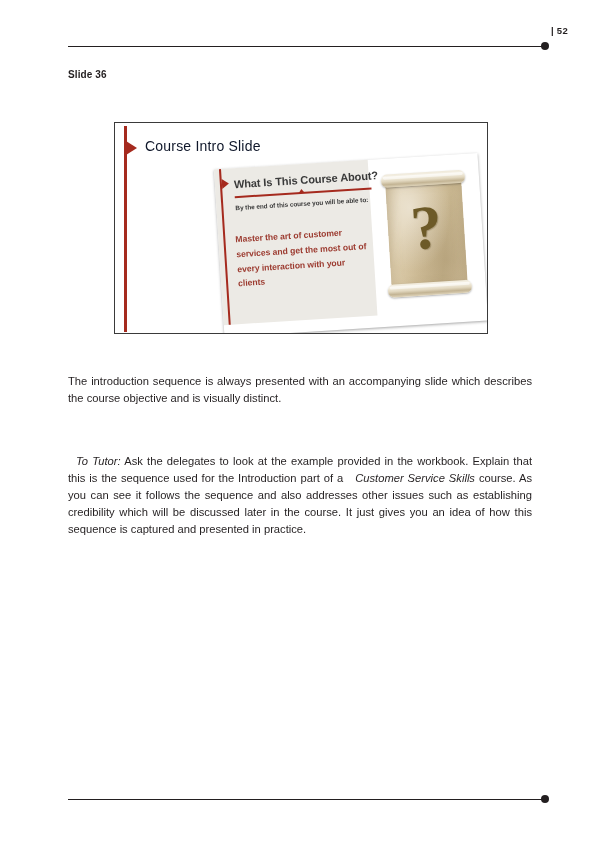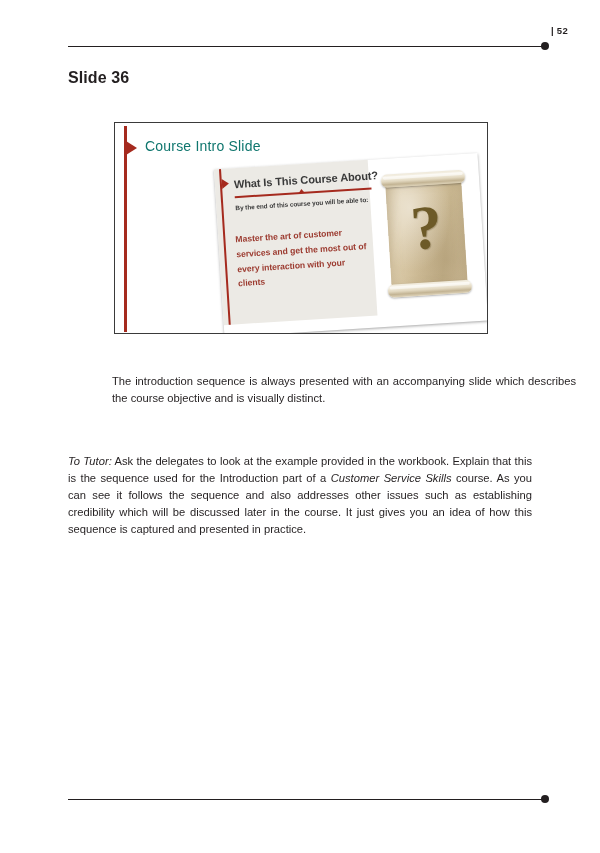--- a/index.html
+++ b/index.html
@@ -57,21 +57,21 @@
     height: 8px;
     border-radius: 50%;
     background: #231f20;
   }
 
   
   .slide-label {
     position: absolute;
     left: 68px;
     top: 69px;
-    font-size: 16px;
+    font-size: 10px;
     font-weight: bold;
     color: #231f20;
     letter-spacing: 0.1px;
   }
 
   
   .slide-frame {
     position: absolute;
     left: 114px;
     top: 122px;
@@ -102,21 +102,21 @@
     border-bottom: 7.5px solid transparent;
     border-left: 11px solid #a52a1e;
   }
 
   .slide-title {
     position: absolute;
     left: 30px;
     top: 15px;
     font-size: 14px;
     font-weight: 400;
-    color: #0f766e;
+    color: #0f172a;
     letter-spacing: 0.2px;
   }
 
   
   .inner-card-wrap {
     position: absolute;
     left: 104px;
     top: 38px;
     width: 264px;
     height: 168px;
@@ -263,32 +263,33 @@
   
   .body-text {
     position: absolute;
     left: 68px;
     width: 464px;
     font-size: 11.2px;
     line-height: 1.52;
     color: #231f20;
     text-align: justify;
   }
-  .para-1 { top: 373px; margin-left: 44px; }
+  .para-1 { top: 373px; }
   .heading-workbook {
     position: absolute;
     left: 68px;
     top: 427px;
     width: 464px;
     font-size: 11.2px;
     font-weight: bold;
     color: #231f20;
   }
   .para-2 { top: 453px; }
   .para-2 em {
+    margin-left: 8px;
   }
 
   
   .footer-rule {
     position: absolute;
     left: 68px;
     top: 799px;
     width: 477px;
     height: 1px;
     background: #231f20;

